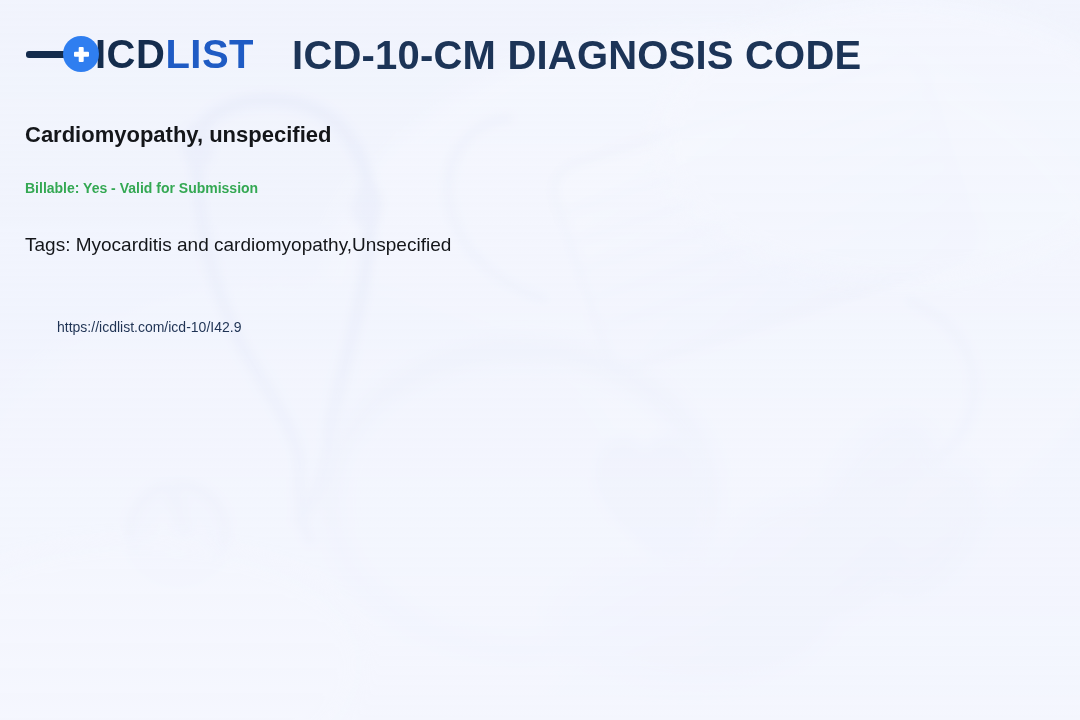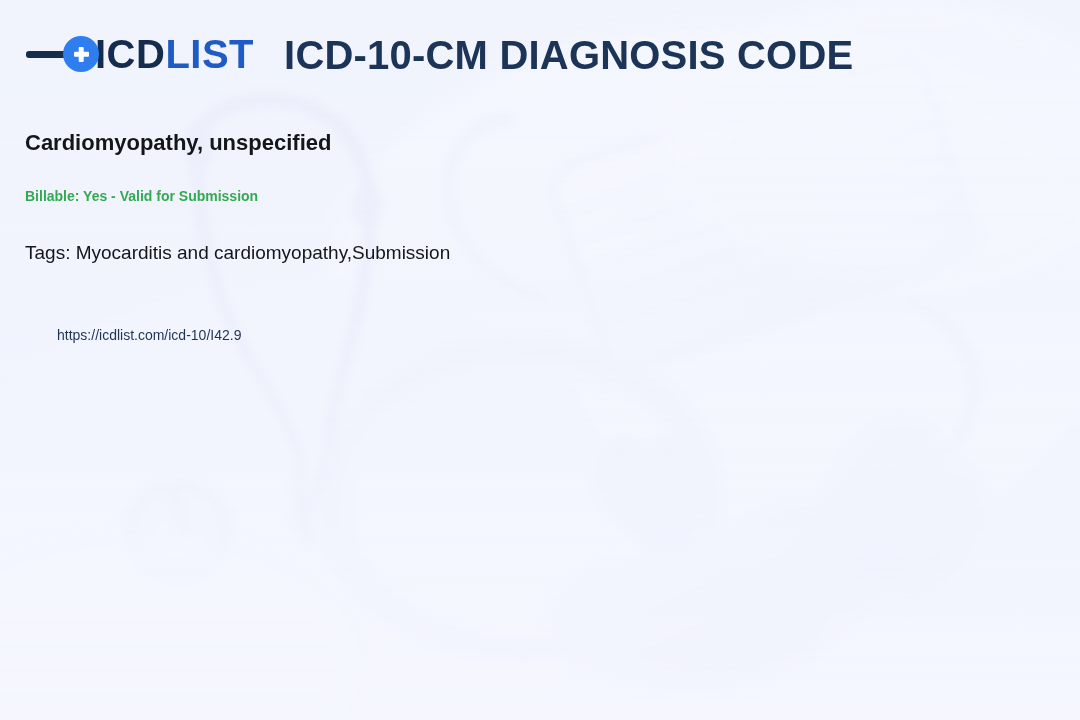--- a/index.html
+++ b/index.html
@@ -49,21 +49,21 @@
 
   
   #header {
     position: absolute;
     left: 26px;
     top: 26px;
     right: 26px;
     height: 56px;
     display: flex;
     align-items: center;
-    gap: 30px;
+    gap: 38px;
   }
 
   #logo {
     display: flex;
     align-items: center;
     height: 46px;
   }
   .logo-dash {
     width: 44px;
     height: 7px;
@@ -143,21 +143,21 @@
     color: #19304f;
     letter-spacing: -0.3px;
     line-height: 1.05;
     margin: 0;
   }
 
   #description {
     font-size: 22px;
     font-weight: 700;
     color: #14161a;
-    margin-top: 20px;
+    margin-top: 12px;
     line-height: 1.2;
   }
 
   #billable {
     font-size: 14px;
     font-weight: 600;
     color: #34a853;
     margin-top: 32px;
     line-height: 1.2;
   }
@@ -305,18 +305,18 @@
         <span class="logo-plus"></span>
       </span>
       <span class="logo-wordmark"><span class="logo-icd">ICD</span><span class="logo-list">LIST</span></span>
     </div>
     <div id="header-title">ICD-10-CM DIAGNOSIS CODE</div>
   </div>
 
   <div id="content">
     <div id="description">Cardiomyopathy, unspecified</div>
     <div id="billable">Billable: Yes - Valid for Submission</div>
-    <div id="tags">Tags: Myocarditis and cardiomyopathy,Submission</div>
+    <div id="tags">Tags: Myocarditis and cardiomyopathy,Unspecified</div>
     <div id="url">https://icdlist.com/icd-10/I42.9</div>
   </div>
 
 
 </div>
 
 </body></html>

